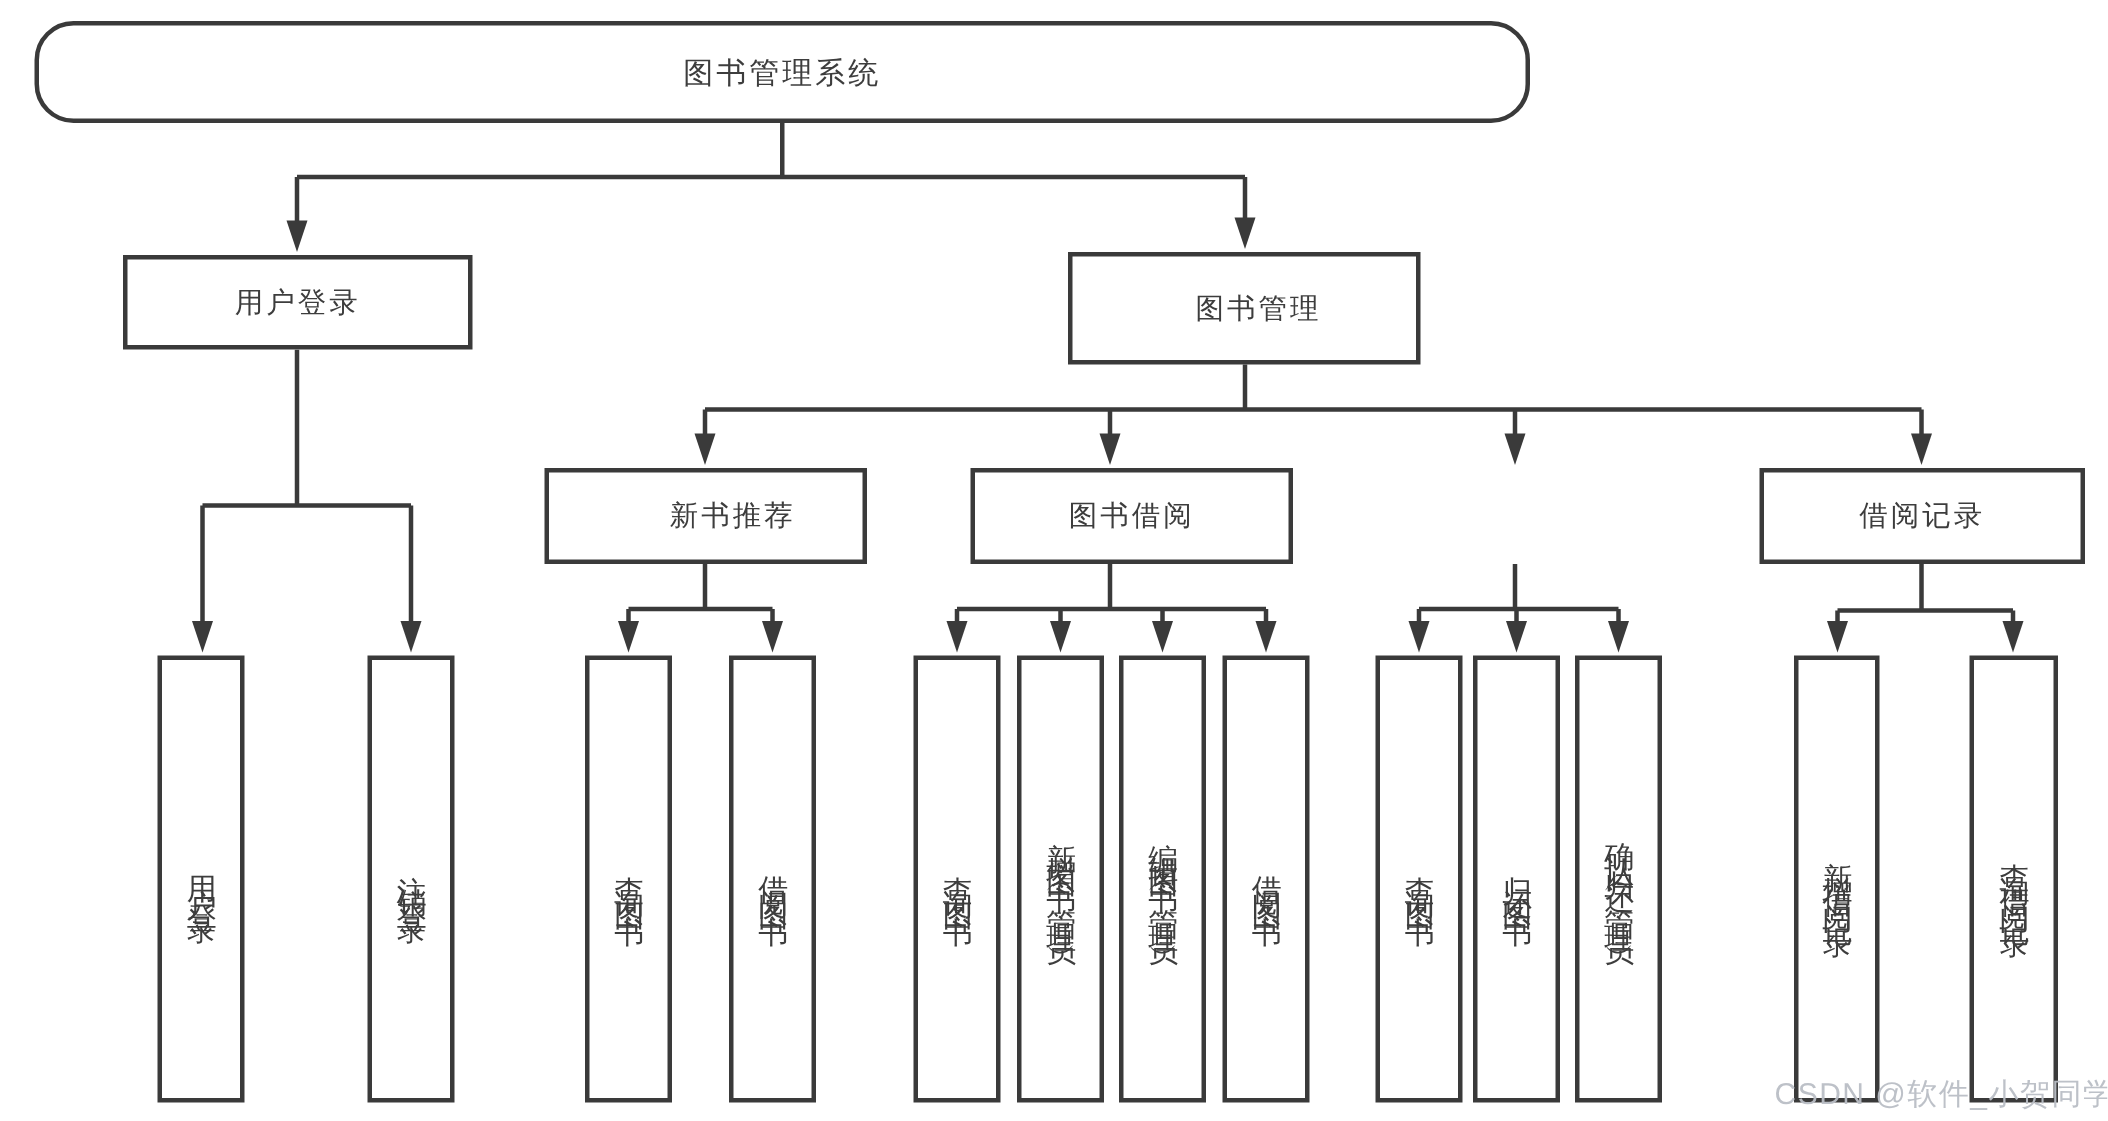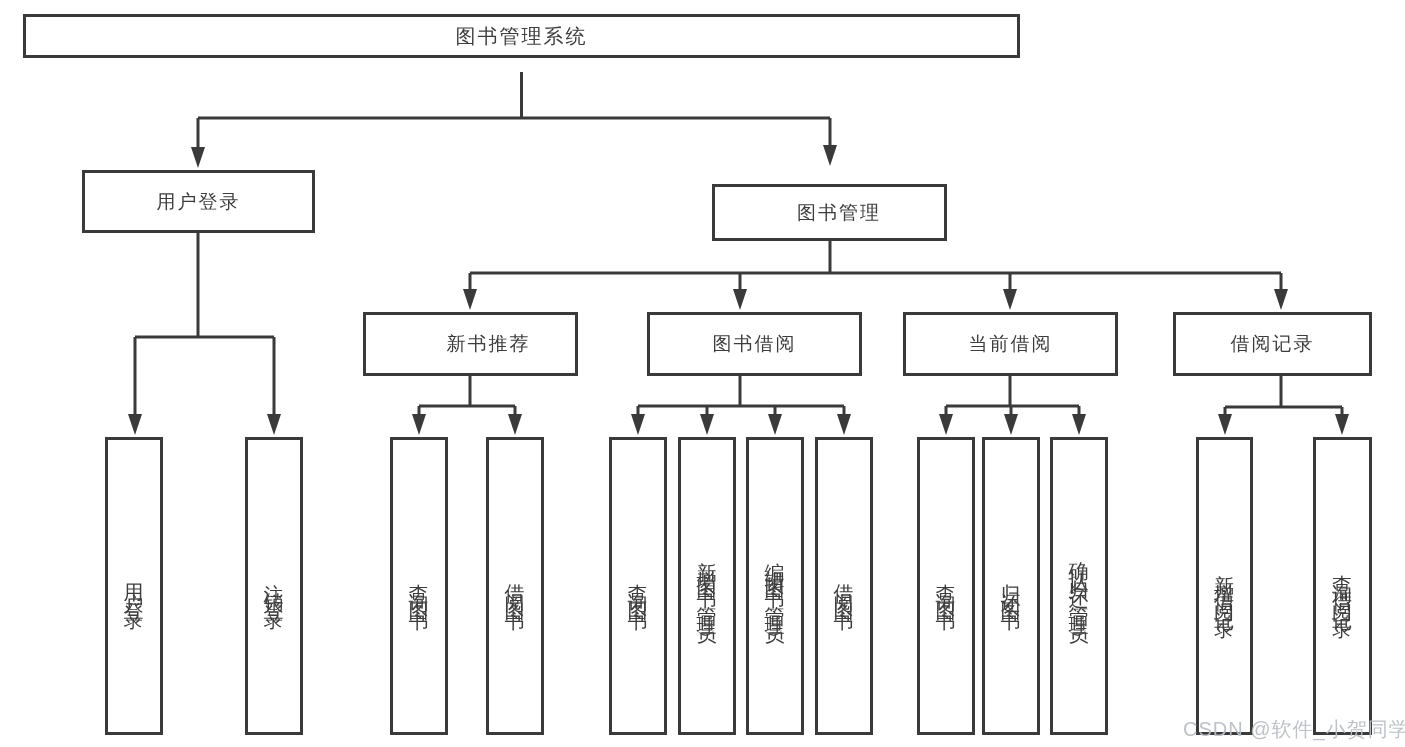--- a/index.html
+++ b/index.html
@@ -109,41 +109,38 @@
       </g>
 
       <g>
         <path fill="none" d="M1281 376 V407 M1225 407 H1342 M1225 407 V417 M1342 407 V417"></path>
         <polygon points="1218,414 1232,414 1225,435" stroke="none"></polygon>
         <polygon points="1335,414 1349,414 1342,435" stroke="none"></polygon>
       </g>
     </g>
   </svg>
 
-  <div class="node h-node root-node" style="left:23px; top:14px; width:997px; height:44px;">
+  <div class="node h-node root-node" style="left:23px; top:14px; width:997px; height:68px;border-radius:26px;">
     <span class="label">图书管理系统</span>
   </div>
 
   <div class="node h-node" style="left:82px; top:170px; width:233px; height:63px;">
     <span class="label">用户登录</span>
   </div>
-  <div class="node h-node" style="left:712px; top:184px; width:235px; height:57px;padding-left:19px;">
+  <div class="node h-node" style="left:712px; top:168px; width:235px; height:75px;padding-left:19px;">
     <span class="label">图书管理</span>
   </div>
 
   <div class="node h-node" style="left:363px; top:312px; width:215px; height:64px;padding-left:36px;">
     <span class="label">新书推荐</span>
   </div>
   <div class="node h-node" style="left:631px; top:312px; width:215px; height:64px;margin-left:16px;">
     <span class="label">图书借阅</span>
   </div>
-  <div class="node h-node" style="left:903px; top:312px; width:215px; height:64px;">
-    <span class="label">当前借阅</span>
-  </div>
-  <div class="node h-node" style="left:1173px; top:312px; width:199px; height:64px;">
+  <div class="node h-node" style="left:1173px; top:312px; width:217px; height:64px;">
     <span class="label">借阅记录</span>
   </div>
 
   <div class="node v-node" style="left:105px; top:437px; width:58px; height:298px;">
     <span class="label">用户登录</span>
   </div>
   <div class="node v-node" style="left:245px; top:437px; width:58px; height:298px;">
     <span class="label">注销登录</span>
   </div>
 

